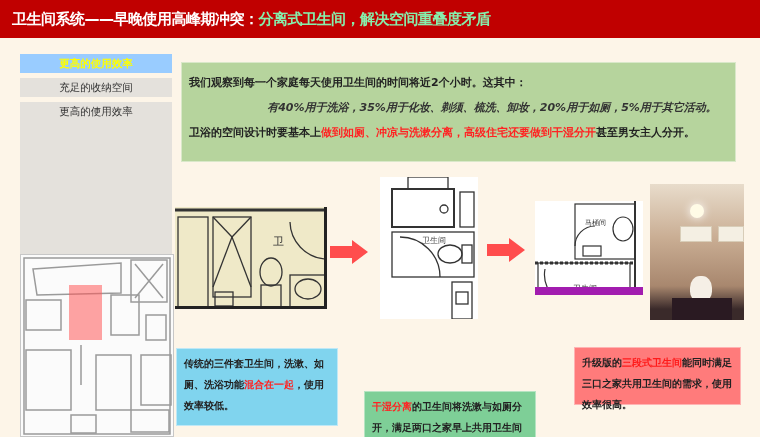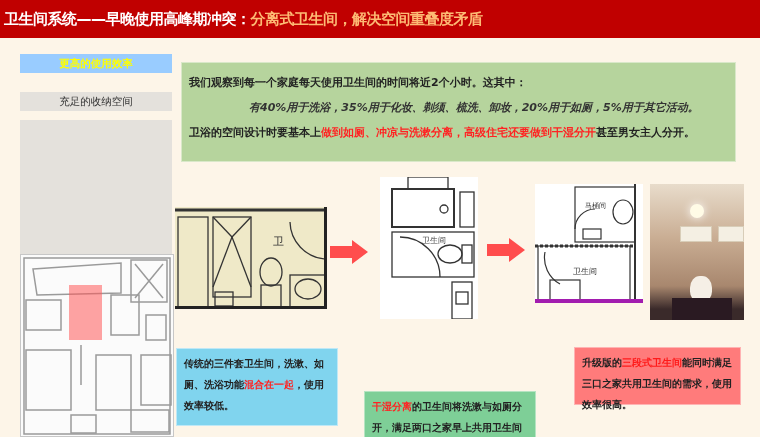--- a/index.html
+++ b/index.html
@@ -5,29 +5,29 @@
     * { box-sizing: border-box; margin: 0; padding: 0; }
     html, body { width: 760px; height: 437px; overflow: hidden; }
     body {
       background: #fdf5e8;
       font-family: "DejaVu Sans", "Liberation Sans", sans-serif;
       position: relative;
     }
     .header {
       position: absolute; left: 0; top: 0; width: 760px; height: 38px;
       background: #c00000;
-      display: flex; align-items: center; padding-left: 4px;
+      display: flex; align-items: center; padding-left: 12px;
       font-weight: bold; font-size: 15px; letter-spacing: -0.5px;
     }
     .header .white { color: #ffffff; }
-    .header .yellow { color: #fdba74; }
+    .header .yellow { color: #86efac; }
 
     .sidebar { position: absolute; left: 20px; top: 54px; width: 152px; }
     .side-item {
-      height: 19px; margin-bottom: 19px;
+      height: 19px; margin-bottom: 5px;
       background: #e4e1dc; color: #333;
       font-size: 10.5px; text-align: center; line-height: 19px;
     }
     .side-item.active { background: #99ccff; color: #ffff00; font-weight: bold; }
     .side-panel {
       position: absolute; left: 20px; top: 120px; width: 152px; height: 134px;
       background: #e4e1dc;
     }
 
     .floorplan {
@@ -35,35 +35,35 @@
       background: #fbfbfb; border: 1px solid #c7c7c7; overflow: hidden;
     }
 
     .info-box {
       position: absolute; left: 181px; top: 62px; width: 555px; height: 100px;
       background: #b6d49d; border: 1px solid #d9e8c9;
       font-size: 11px; font-weight: bold; color: #222;
       padding: 13px 0 0 7px;
     }
     .info-box .line { height: 25px; line-height: 14px; white-space: nowrap; }
-    .info-box .line.italic { font-style: italic; padding-left: 60px; color: #333; }
+    .info-box .line.italic { font-style: italic; padding-left: 60px; color: #333; text-align: center; }
     .red { color: #ff2222; }
 
     .plan1 {
       position: absolute; left: 175px; top: 207px; width: 152px; height: 102px;
       background: #efe9c8; border-bottom: 3px solid #222; border-right: 3px solid #222;
       overflow: hidden;
     }
     .plan2 {
       position: absolute; left: 380px; top: 177px; width: 98px; height: 142px;
       background: #ffffff; overflow: hidden;
     }
     .plan3 {
-      position: absolute; left: 535px; top: 184px; width: 108px; height: 119px;
-      background: #ffffff; border-bottom: 4px solid #a21caf; overflow: hidden;
+      position: absolute; left: 535px; top: 201px; width: 108px; height: 94px;
+      background: #ffffff; border-bottom: 8px solid #a21caf; overflow: hidden;
     }
     .photo {
       position: absolute; left: 650px; top: 184px; width: 94px; height: 136px;
       background: linear-gradient(180deg, #e8dccb 0%, #c9ad93 40%, #a8876e 75%, #3a2a2a 92%);
       overflow: hidden;
     }
     .photo .lamp { position: absolute; left: 40px; top: 20px; width: 14px; height: 14px; border-radius: 50%; background: #fffbe6; box-shadow: 0 0 10px #fff; }
     .photo .shelf { position: absolute; top: 42px; height: 16px; background: #f4efe3; border: 1px solid #d8cdb8; }
     .photo .toilet { position: absolute; left: 40px; top: 92px; width: 22px; height: 26px; border-radius: 45% 45% 40% 40%; background: #f5efe6; }
     .photo .floor { position: absolute; left: 22px; bottom: 0; width: 60px; height: 22px; background: #2a1a22; }

